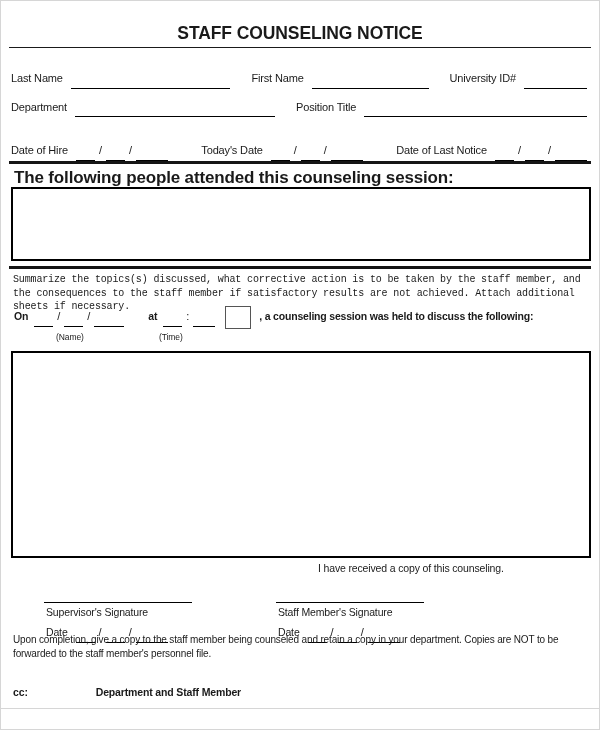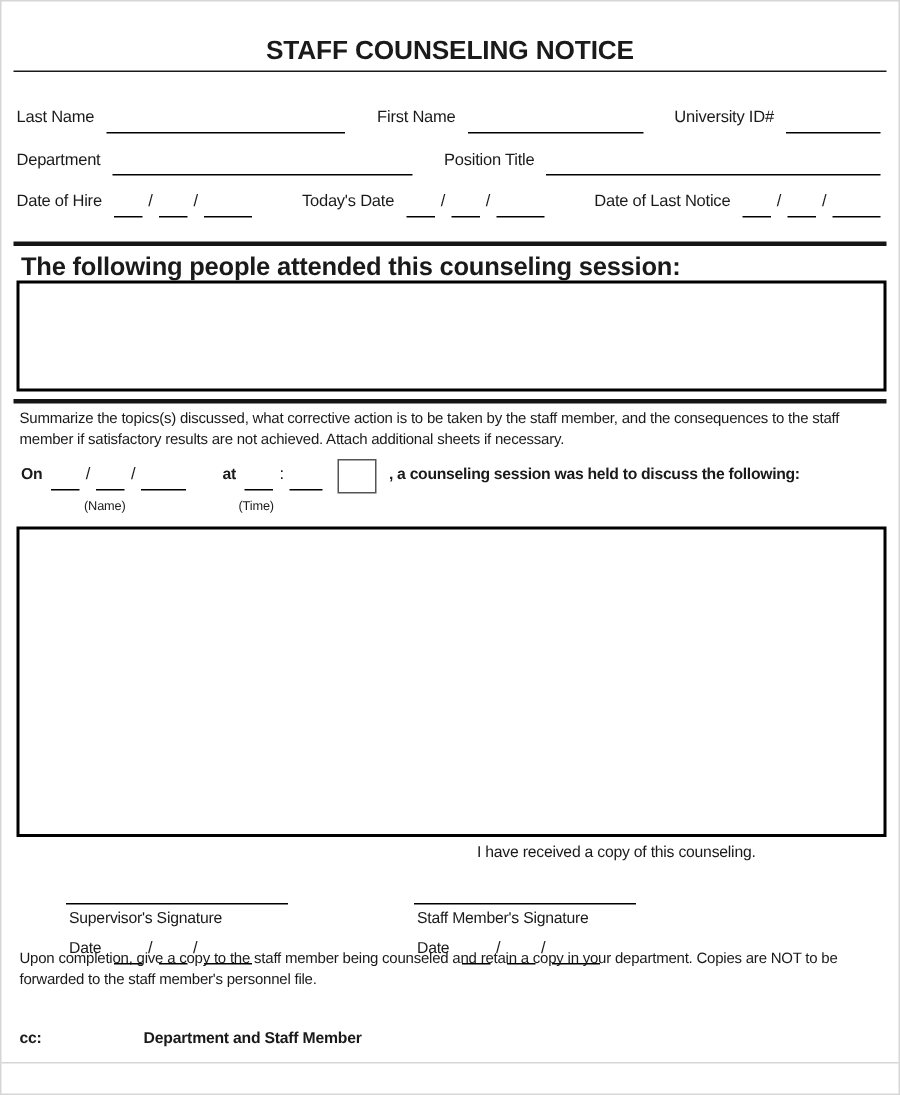--- a/index.html
+++ b/index.html
@@ -20,21 +20,21 @@
   .grow1 { flex-grow:172; flex-basis:0; } .grow2 { flex-grow:126; flex-basis:0; }
   .grow3 { flex-grow:68; flex-basis:0; }  .grow4 { flex-grow:212; flex-basis:0; }
   .grow5 { flex-grow:236; flex-basis:0; }
   .b20 { width:19px; } .b22 { width:22px; } .b30 { width:30px; } .b32 { width:32px; }
   .ml6 { margin-left:6px; } .ml8 { margin-left:8px; } .ml10 { margin-left:10px;padding-left:11px; }
   .slash { font-size:11px; margin:0 4px; line-height:13px; }
   .spacer { flex:1; }
 
   .r-identity { top:71px; left:10px; right:12px; }
   .r-dept     { top:100px; left:10px; right:12px;align-items:center; }
-  .r-dates    { top:127px; left:10px; right:12px; }
+  .r-dates    { top:143px; left:10px; right:12px; }
 
   .section-head { font-size:17px; font-weight:700; letter-spacing:-0.15px; }
   .box { left:10px; width:580px; border:2px solid #000; background:#fff; }
   .para { font-size:10px; letter-spacing:-0.15px; line-height:13.5px; }
 
   .session-row { top:305px; left:13px; right:8px; }
   .bold-sm { font-size:10.5px; font-weight:700; letter-spacing:-0.2px; line-height:13px; white-space:nowrap; }
   .ampm-box { width:26px; height:23px; border:1px solid #555; margin-bottom:-6px; }
   .caption { font-size:8.5px; letter-spacing:-0.1px; color:#1a1a1a; }
 
@@ -98,21 +98,21 @@
   </div>
 
   <div class="abs rule-thick" style="top:160px;"></div>
 
   <div class="abs section-head" style="top:167px; left:13px;">The following people attended this counseling session:</div>
 
   <div class="abs box" style="top:186px; height:74px;"></div>
 
   <div class="abs rule-thick" style="top:265px;"></div>
 
-  <div class="abs para" style="top:272px; left:12px; width:578px;">Summarize the topics(s) discussed, what corrective action is to be taken by the staff member, and the consequences to the staff member if satisfactory results are not achieved.  Attach additional sheets if necessary.</div>
+  <div class="abs para" style="top:272px; left:12px; width:578px;font-family:Liberation Mono, monospace;">Summarize the topics(s) discussed, what corrective action is to be taken by the staff member, and the consequences to the staff member if satisfactory results are not achieved.  Attach additional sheets if necessary.</div>
 
   <div class="abs frow session-row">
     <span class="bold-sm">On</span>
     <span class="fill b20 ml6"></span>
     <span class="slash">/</span>
     <span class="fill b20"></span>
     <span class="slash">/</span>
     <span class="fill b30"></span>
     <span class="bold-sm" style="margin-left:24px;">at</span>
     <span class="fill b20 ml6"></span>

